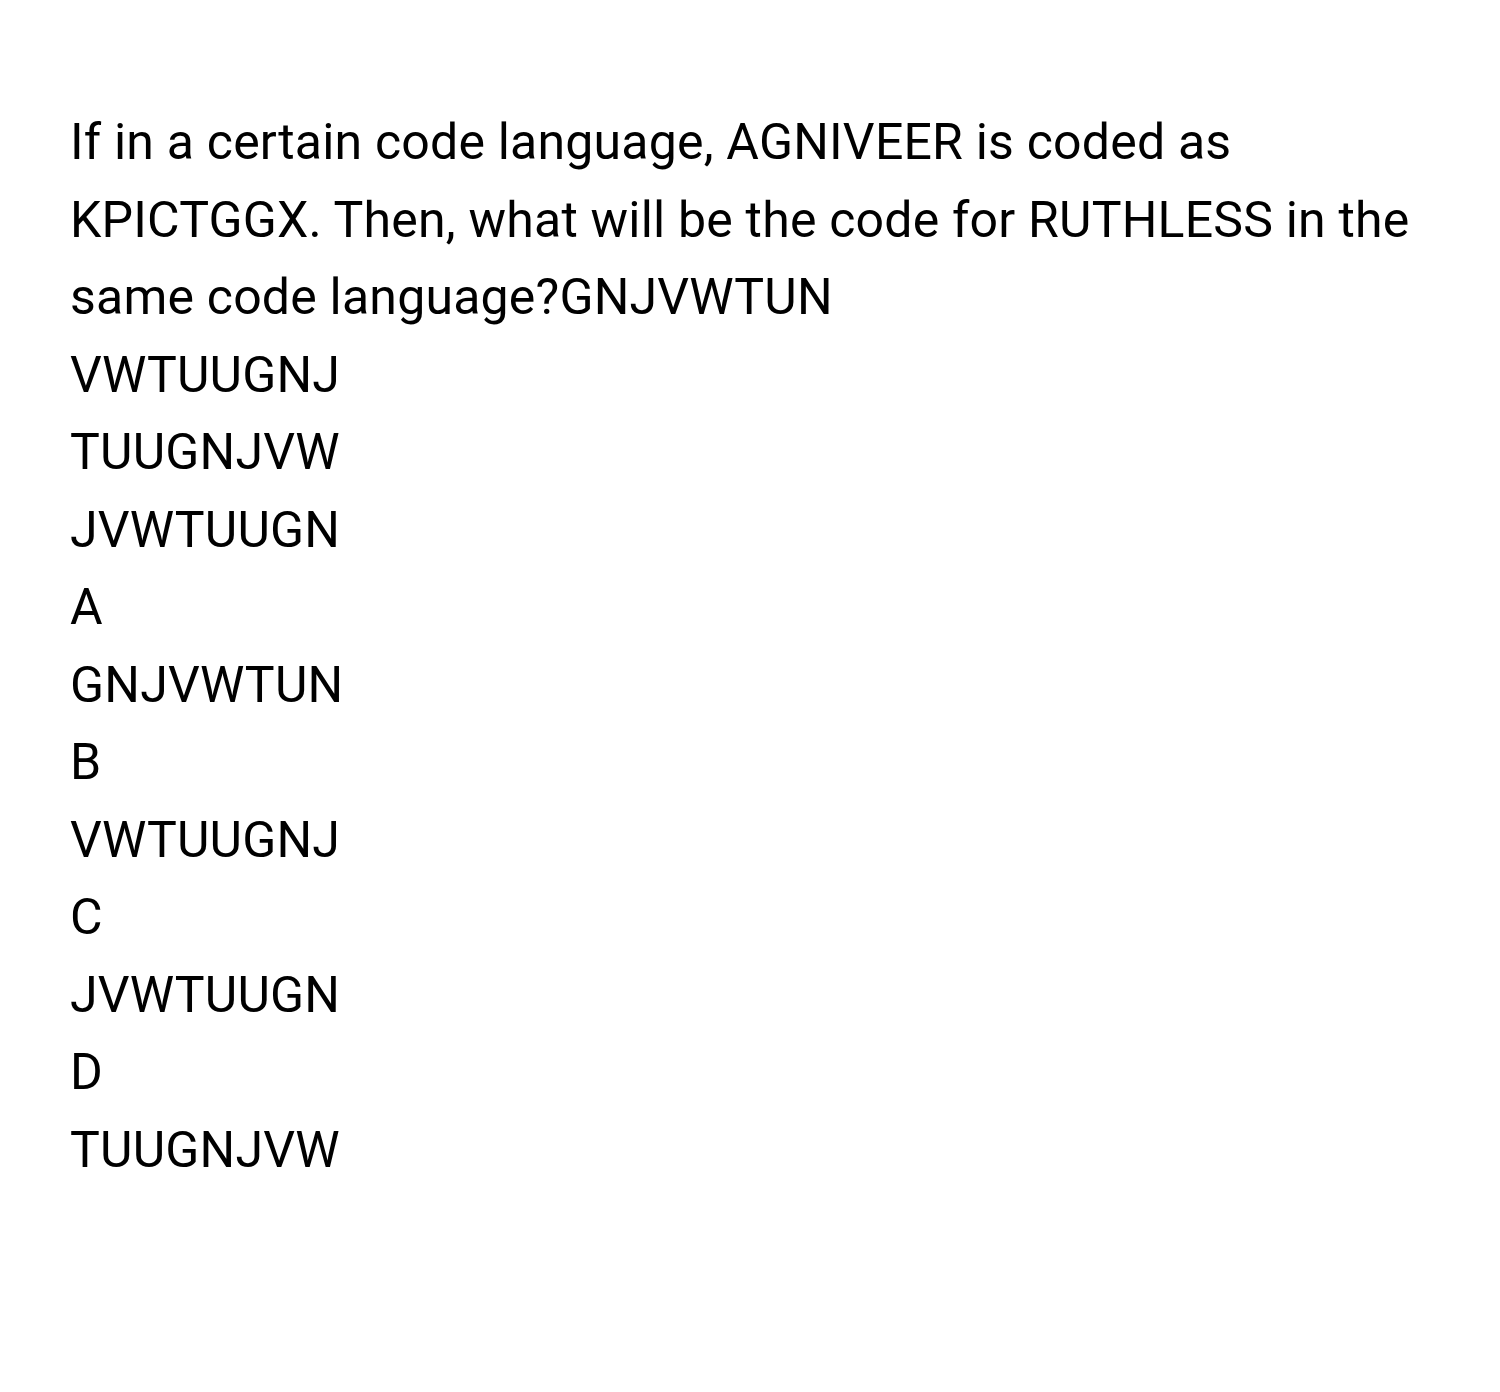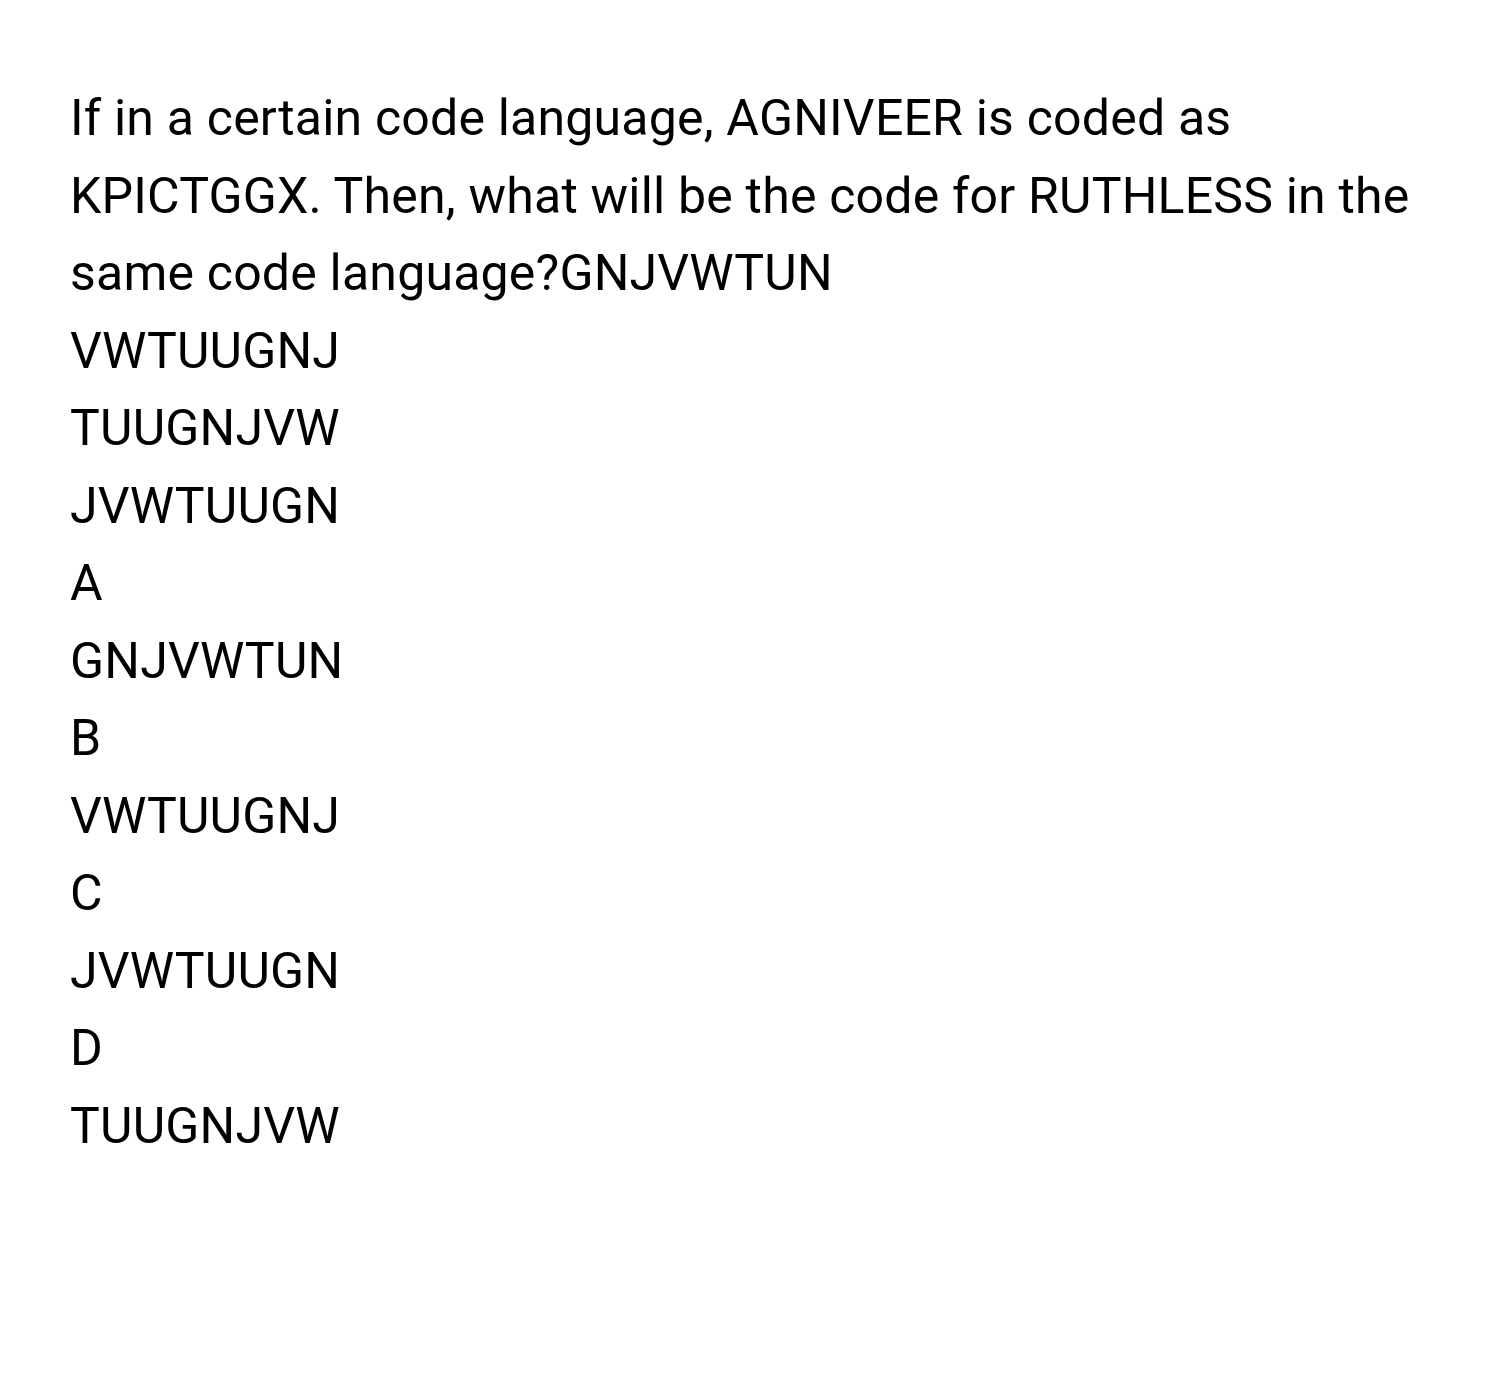--- a/index.html
+++ b/index.html
@@ -7,21 +7,22 @@
       padding: 0;
       box-sizing: border-box;
     }
     html, body {
       width: 1500px;
       height: 1392px;
       background: #ffffff;
       font-family: -apple-system, BlinkMacSystemFont, "Segoe UI", Roboto, Helvetica, Arial, sans-serif;
     }
     .container {
-      padding: 80px 70px 70px 70px;
+      padding: 60px 70px 70px 70px;
+      margin-top: 44px;
     }
     .question-text {
       font-size: 50px;
       line-height: 1.55;
       color: #000000;
       font-weight: 400;
       letter-spacing: 0.2px;
     }
     .inline-options {
       font-size: 50px;

